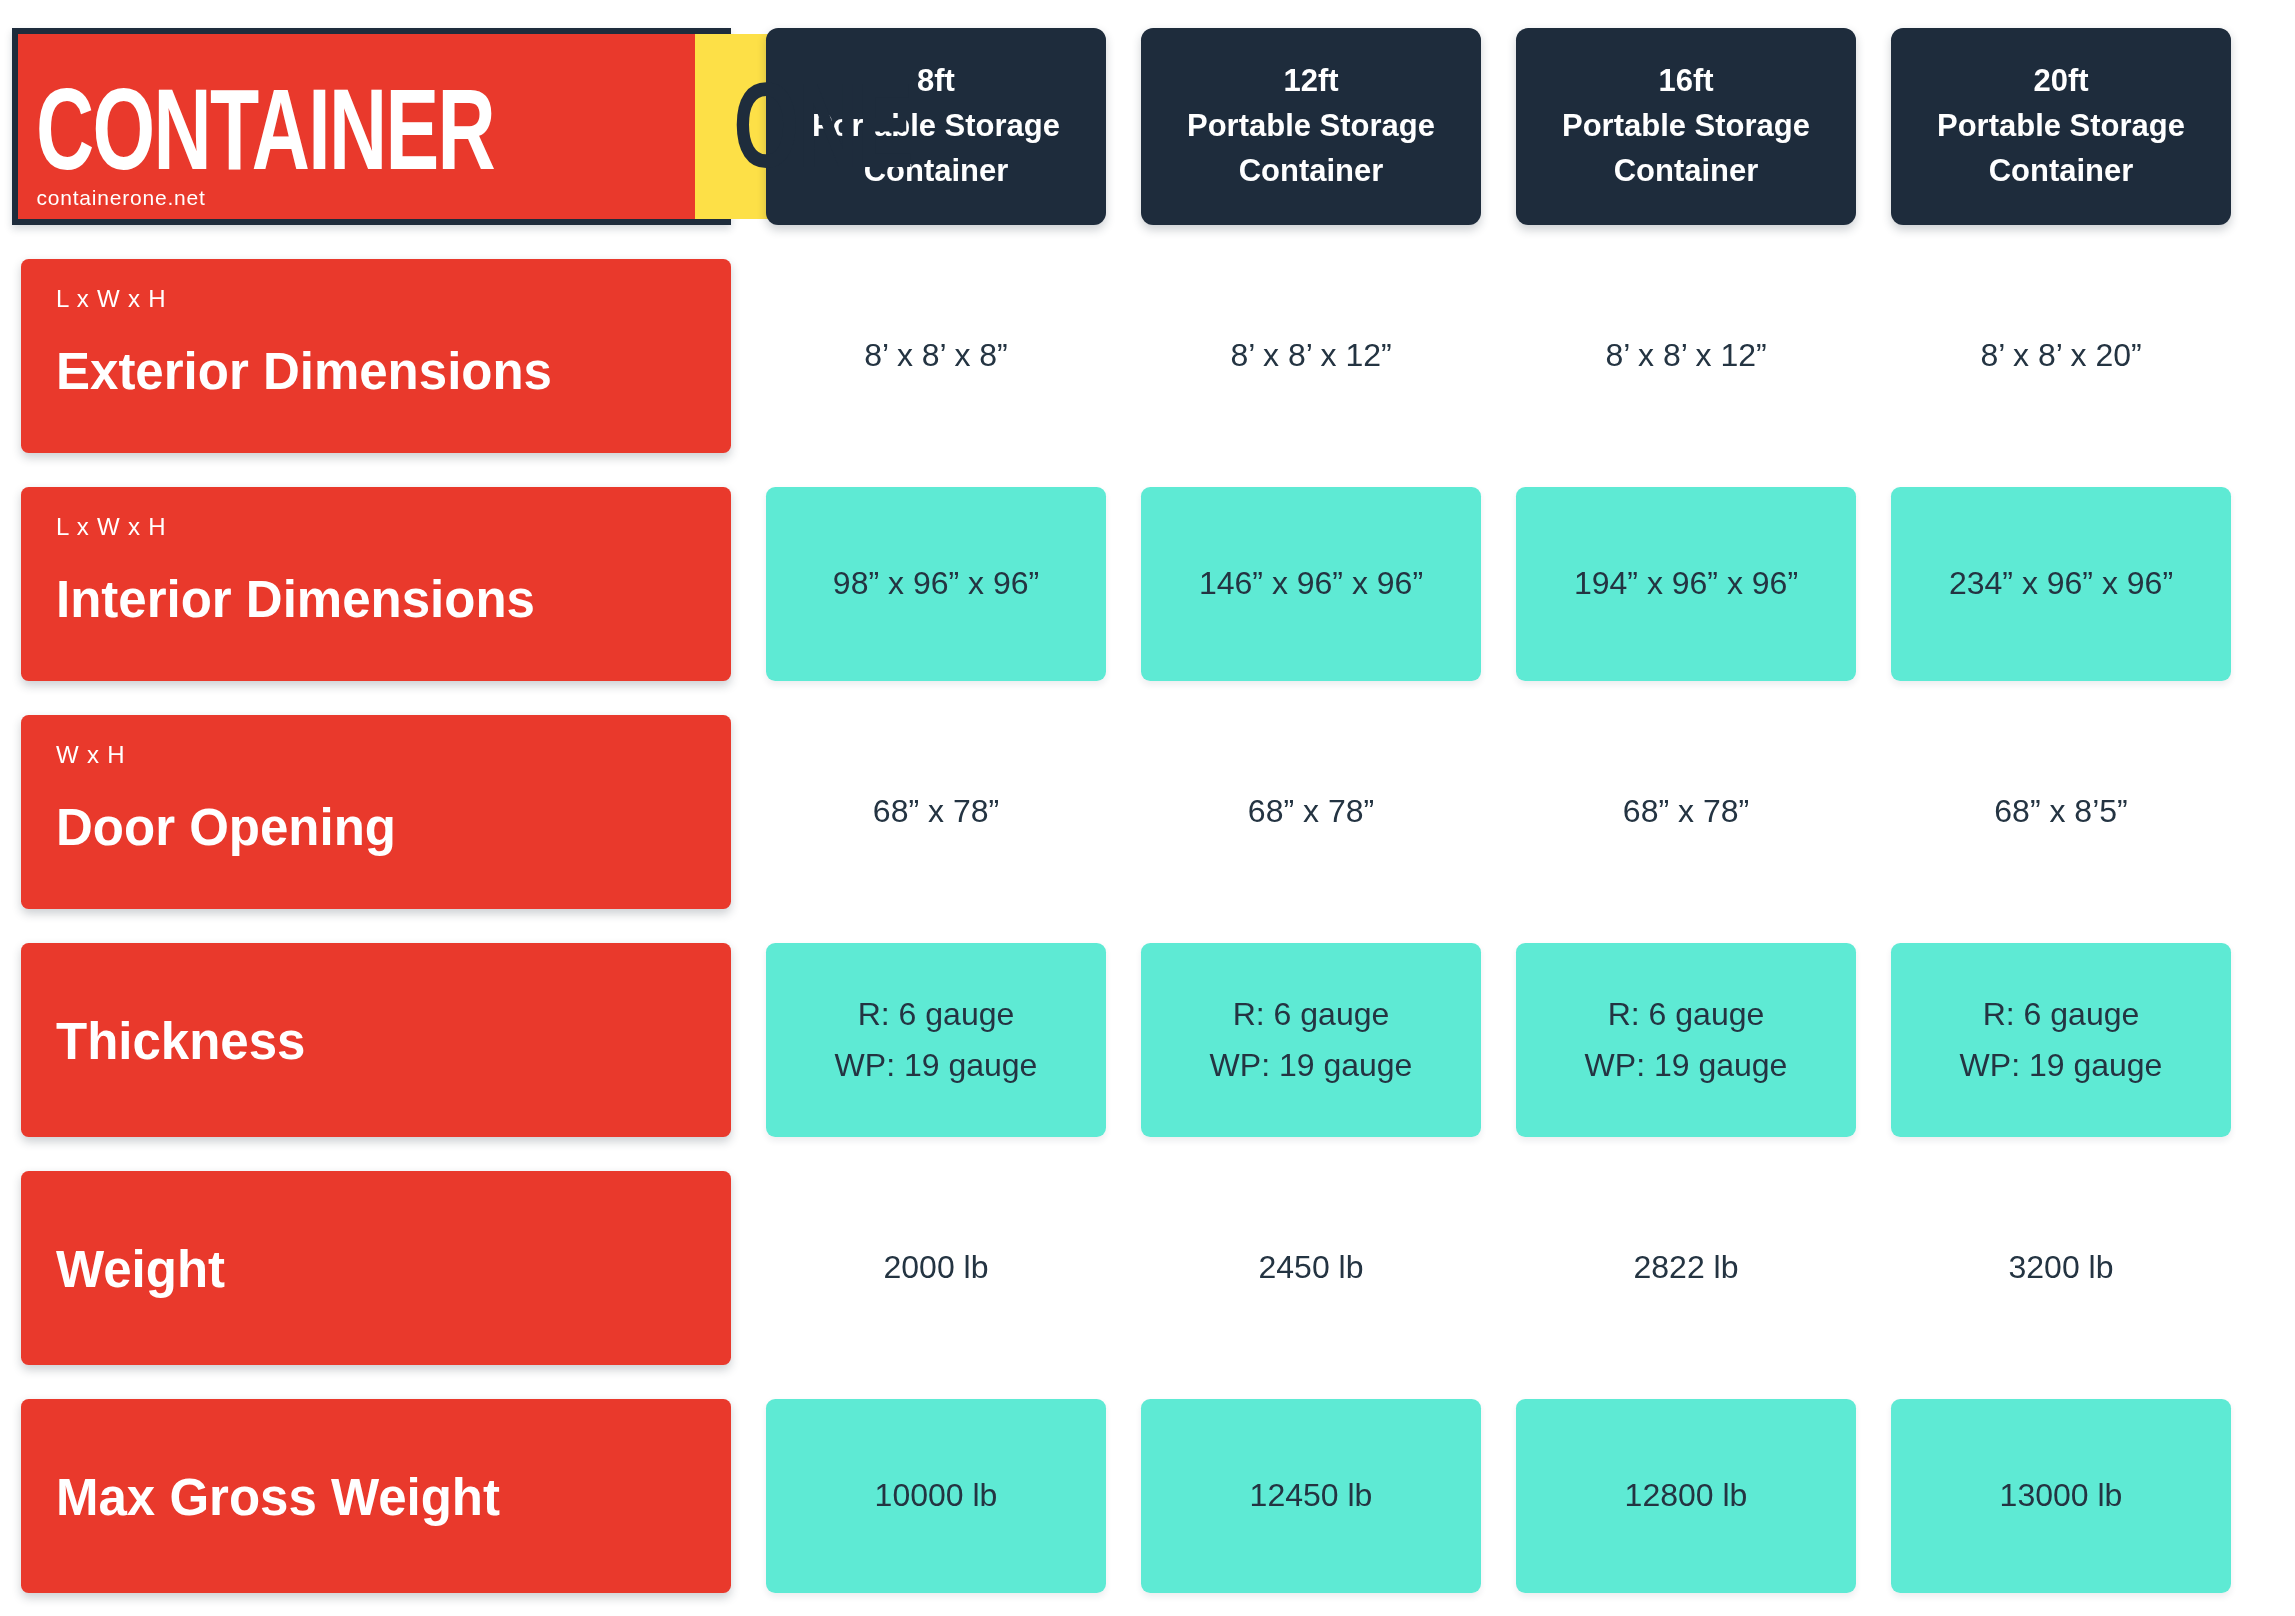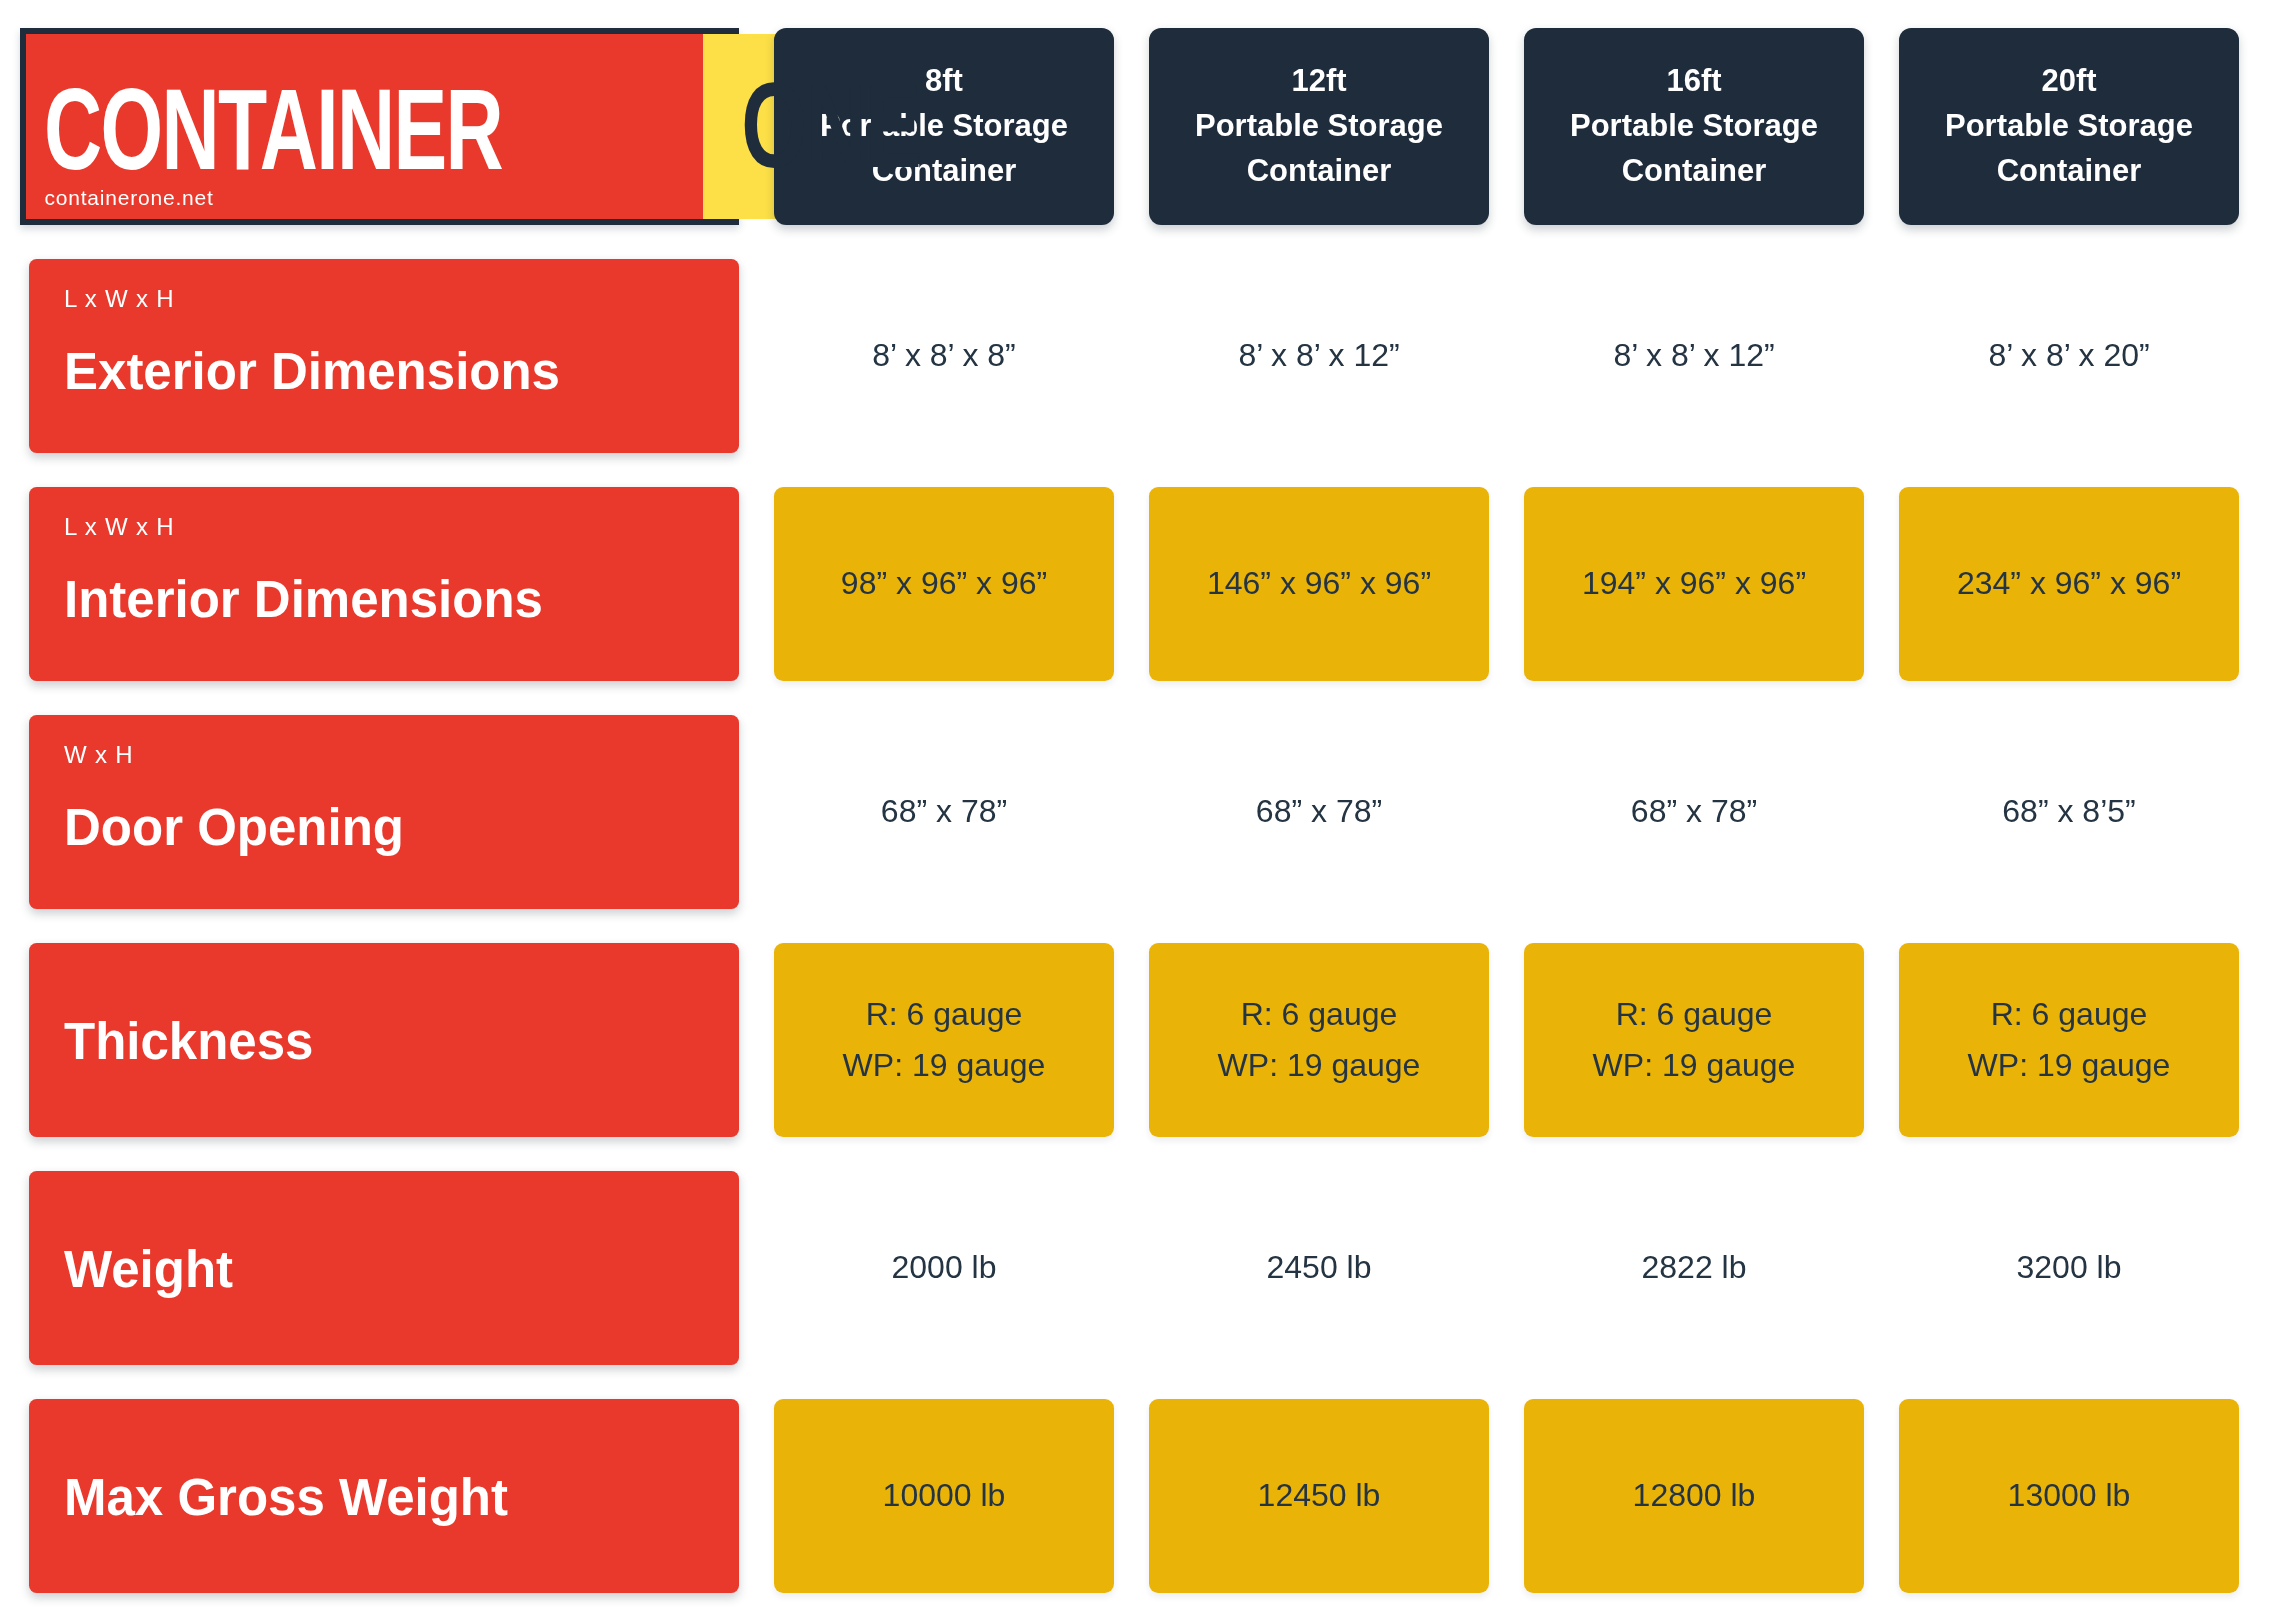--- a/index.html
+++ b/index.html
@@ -11,21 +11,21 @@
     font-family: "Liberation Sans", sans-serif;
     overflow: hidden;
     box-sizing: border-box;
   }
   .sheet {
     display: grid;
     grid-template-columns: 719px 340px 340px 340px 340px;
     grid-template-rows: 197px repeat(6, 194px);
     column-gap: 35px;
     row-gap: 34px;
-    padding: 28px 0 0 20px;
+    padding: 28px 0 0 12px;
     box-sizing: border-box;
   }
   
   .logo {
     border: 6.1px solid #1e2c3c;
     background: #ffffff;
     display: flex;
     box-sizing: border-box;
     box-shadow: 0 3.8px 7.7px rgba(30,44,60,0.18);
   }
@@ -121,21 +121,21 @@
     align-items: center;
     justify-content: center;
     text-align: center;
     font-size: 32px;
     font-weight: 500;
     color: #243442;
     line-height: 1.6;
     white-space: pre-line;
   }
   .cell.shaded {
-    background: #eab308;
+    background: #5eead4;
     border-radius: 9.2px;
     box-shadow: 0 3.8px 6.1px rgba(30,44,60,0.08);
   }
 </style>
 </head>
 <body>
 
 <div class="page">
   <div class="sheet">
 

